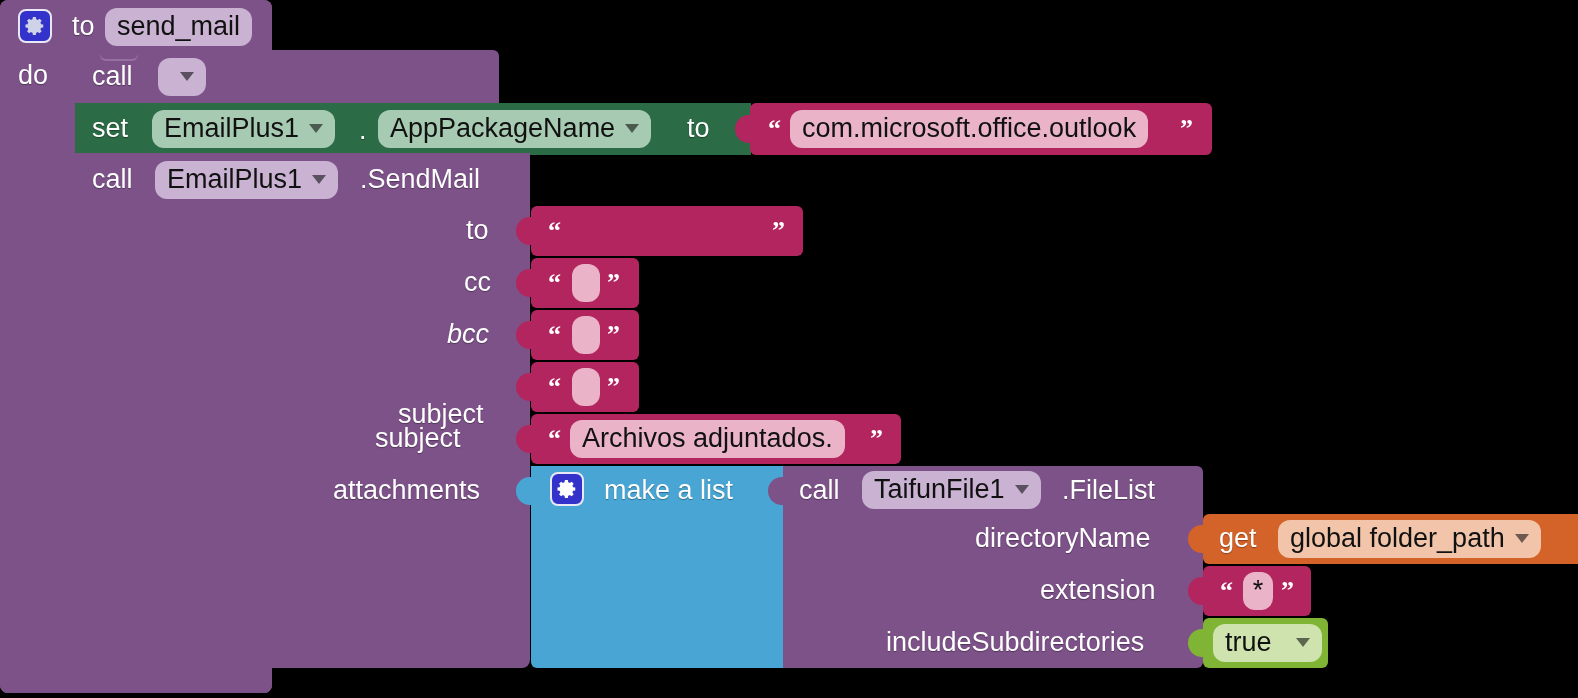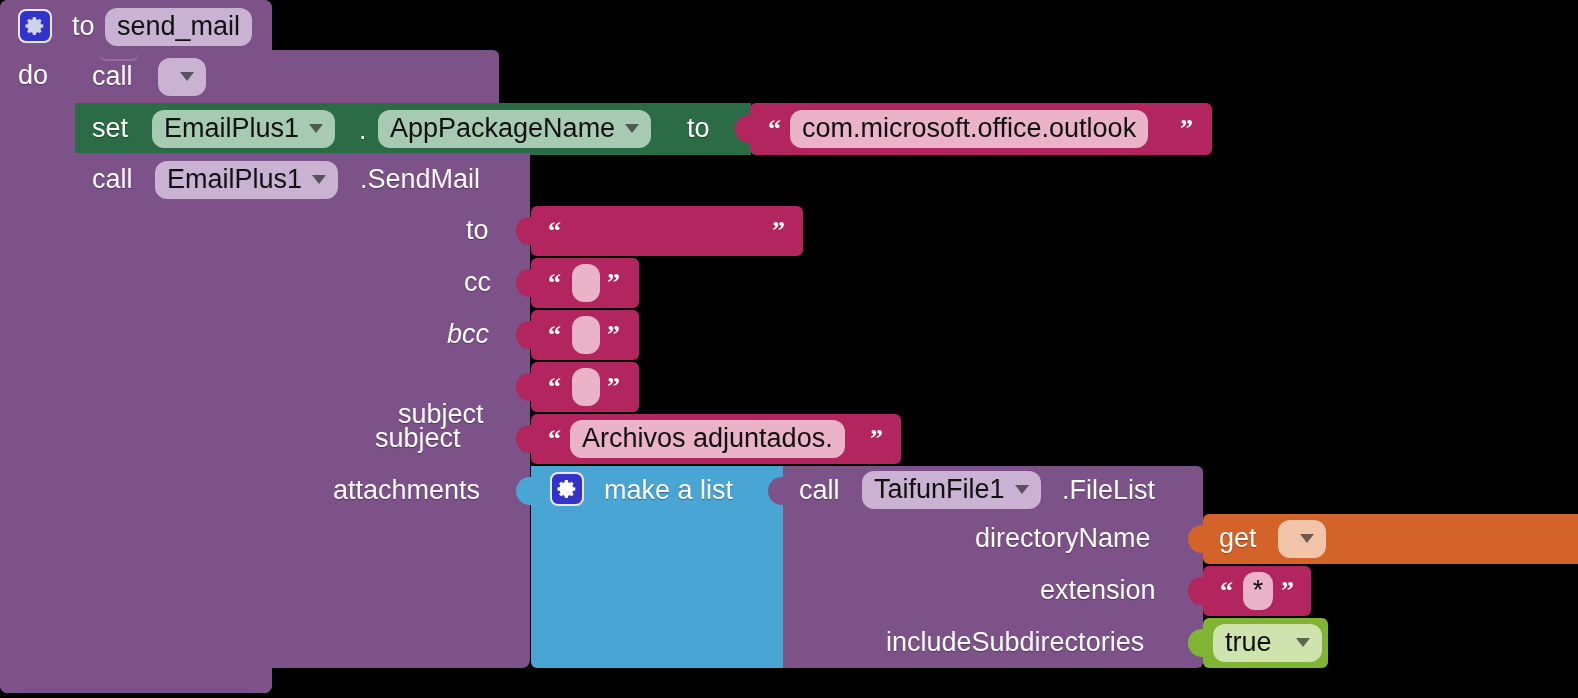--- a/index.html
+++ b/index.html
@@ -230,20 +230,21 @@
   </span>
   <span class="lbl" style="position:absolute; left:1062px; top:477px;">.FileList</span>
 
   <span class="lbl" style="position:absolute; left:975px; top:525px;">directoryName</span>
   <div class="blk c-orange" style="left:1203px; top:514px; width:380px; height:50px; border-radius:6px 0 0 6px;"></div>
   <div class="plug" style="left:1188px; top:522px;">
     <span style="position:absolute; left:0; top:3px; width:17px; height:28px; background:#D4632A; border-radius:14px 0 0 14px;"></span>
   </div>
   <span class="lbl" style="position:absolute; left:1219px; top:525px;">get</span>
   <span class="field f-orange" style="position:absolute; left:1278px; top:520px;">
+    <span>global folder_path</span>
     <i class="caret"></i>
   </span>
 
   <span class="lbl" style="position:absolute; left:1040px; top:577px;">extension</span>
   <div class="blk c-text" style="left:1203px; top:566px; width:108px; height:50px;"></div>
   <div class="plug" style="left:1188px; top:574px;">
     <span style="position:absolute; left:0; top:3px; width:17px; height:28px; background:#B3255F; border-radius:14px 0 0 14px;"></span>
   </div>
   <span class="q" style="left:1220px; top:578px;">“</span>
   <span class="field f-text" style="position:absolute; left:1243px; top:572px; width:30px; padding:2px 0 4px 0;">*</span>

